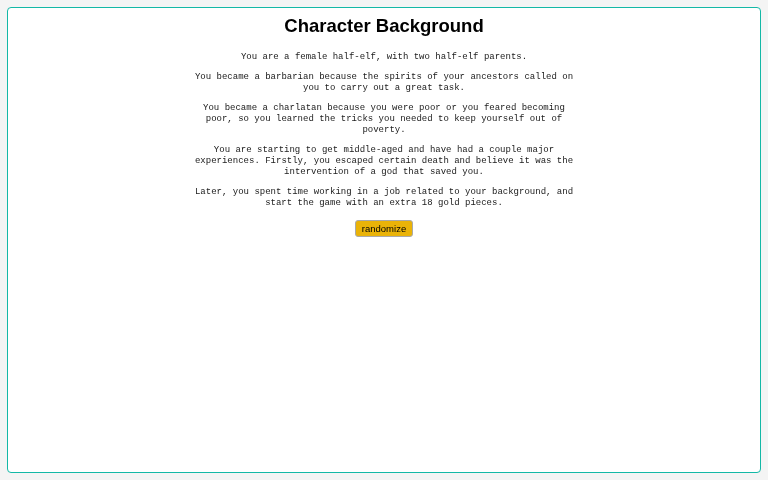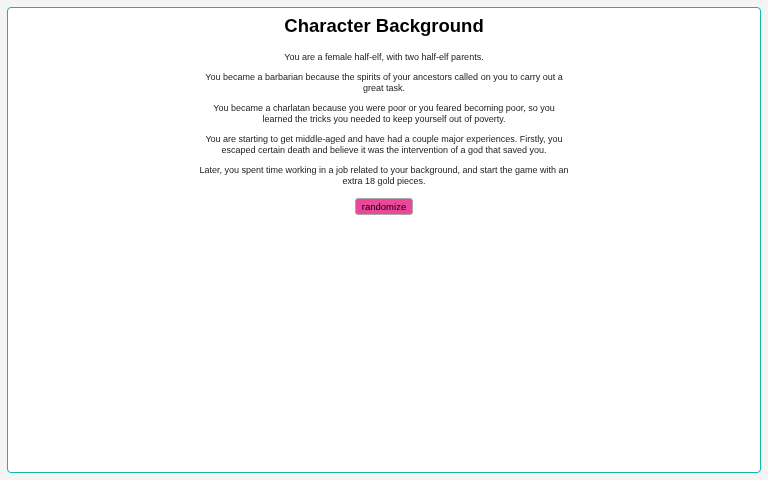--- a/index.html
+++ b/index.html
@@ -28,31 +28,32 @@
     font-size: 18.5px;
     font-weight: bold;
     color: #000000;
     line-height: 22px;
     margin: 7px 0 15px 0;
   }
   .content p {
     font-size: 9px;
     line-height: 11px;
     color: #1a1a1a;
-    margin: 9px 12px;
+    margin: 9px 4px;
+    font-family: Liberation Mono, monospace;
   }
   .button-row {
     margin: 9px 0;
   }
   .randomize-btn {
     font-family: "Liberation Sans", sans-serif;
     font-size: 9.5px;
     line-height: 11px;
     color: #000000;
-    background: #ec4899;
+    background: #eab308;
     border: 1px solid #a9a9a9;
     border-radius: 3px;
     padding: 2px 6px;
     cursor: pointer;
   }
 </style>
 </head>
 <body>
 
 <div class="card">

